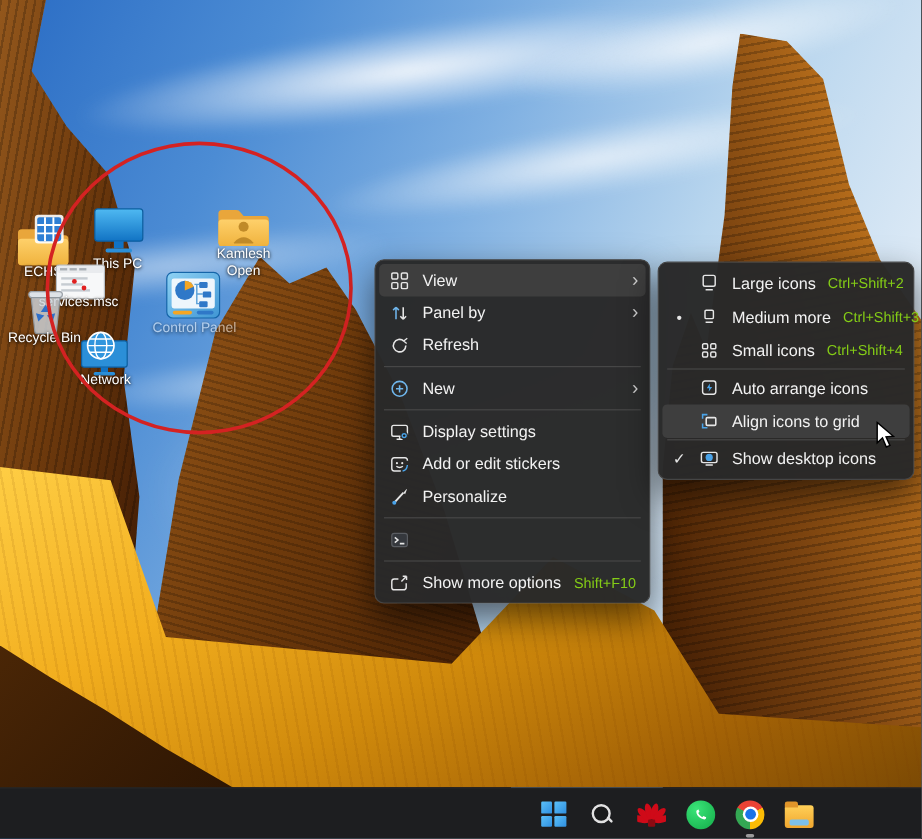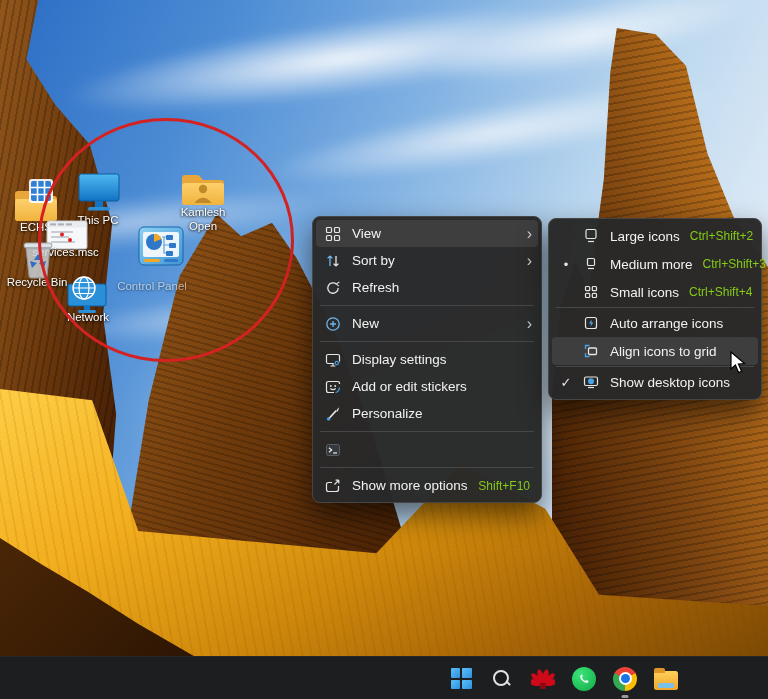--- a/index.html
+++ b/index.html
@@ -215,21 +215,21 @@
       <circle cx="16" cy="16" r="8" fill="#2f78c8"></circle>
       <path d="M16,16 L16,8 A8,8 0 0 1 23.4,13 Z" fill="#f5a623"></path>
       <path d="M24,11 H28 M26,11 V27 H28 M26,19 H31" stroke="#5aa0d8" stroke-width="1.2" fill="none"></path>
       <rect x="28" y="9" width="7" height="5" rx="1" fill="#2f78c8"></rect>
       <rect x="31" y="17" width="7" height="5" rx="1" fill="#2f78c8"></rect>
       <rect x="28" y="25" width="7" height="5" rx="1" fill="#2f78c8"></rect>
       <rect x="6" y="33" width="16" height="3" rx="1.5" fill="#f5a623"></rect>
       <rect x="26" y="33" width="14" height="3" rx="1.5" fill="#2f78c8"></rect>
     </svg>
   </div>
-  <div class="dlabel" style="left:112px; top:268px; width:80px; opacity:.55;margin-top:12px;">Control Panel</div>
+  <div class="dlabel" style="left:122px; top:268px; width:80px; opacity:.55;">Control Panel</div>
 
   <div class="dicon" style="left:64px; top:274px;">
     <svg width="46" height="40" viewBox="0 0 46 40">
       <rect x="4" y="10" width="38" height="22" rx="2" fill="#2b8fd8" stroke="#0c5d9e"></rect>
       <rect x="20" y="32" width="6" height="4" fill="#1173c4"></rect>
       <rect x="14" y="36" width="18" height="3" rx="1.5" fill="#2b8fd8"></rect>
       <circle cx="20" cy="14" r="11" fill="#3095dd" stroke="#fff" stroke-width="1.4"></circle>
       <ellipse cx="20" cy="14" rx="5" ry="11" fill="none" stroke="#fff" stroke-width="1.2"></ellipse>
       <path d="M9,14 H31 M11,8.5 H29 M11,19.5 H29" stroke="#fff" stroke-width="1.2" fill="none"></path>
     </svg>
@@ -251,21 +251,21 @@
       <span class="lbl">View</span>
       <span class="chev">›</span>
     </div>
     <div class="mrow">
       <span class="ic">
         <svg width="16" height="16" viewBox="0 0 16 16" fill="none" stroke-width="1.3">
           <path d="M5,13 V3 M5,3 L2.6,5.4 M5,3 L7.4,5.4" stroke="#6fb6ec"></path>
           <path d="M11,3 V13 M11,13 L8.6,10.6 M11,13 L13.4,10.6" stroke="#e6e6e6"></path>
         </svg>
         </span>
-      <span class="lbl">Sort by</span>
+      <span class="lbl">Panel by</span>
       <span class="chev">›</span>
     </div>
     <div class="mrow">
       <span class="ic">
         <svg width="16" height="16" viewBox="0 0 16 16" fill="none" stroke="#e6e6e6" stroke-width="1.3">
           <path d="M13.2,8 A5.2,5.2 0 1 1 11.4,4.1"></path>
           <path d="M14.4,1.9 L11.4,4.1 L13.9,6.2" stroke-width="1.1"></path>
         </svg>
         </span>
       <span class="lbl">Refresh</span>

